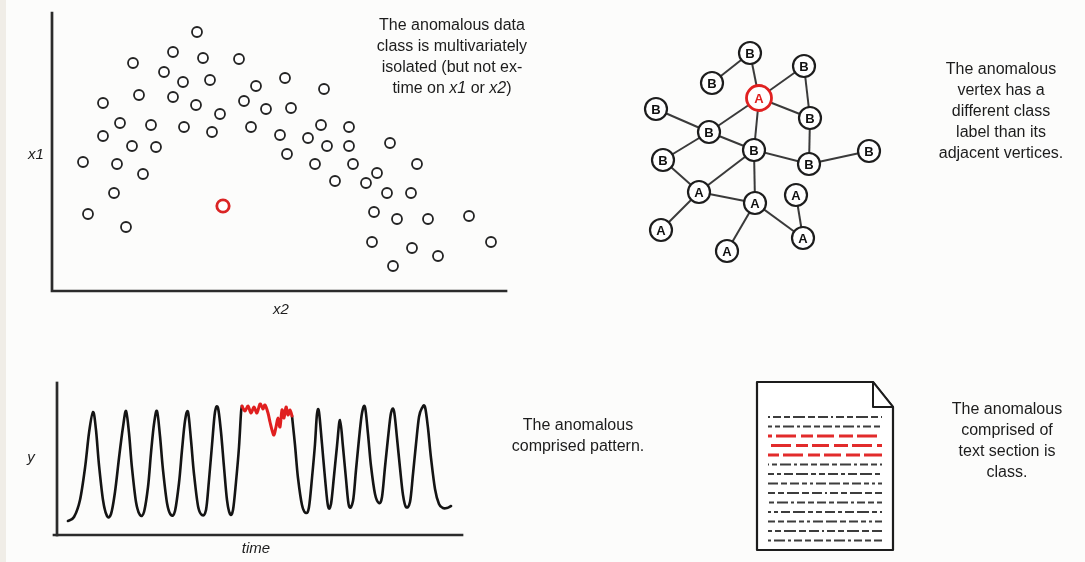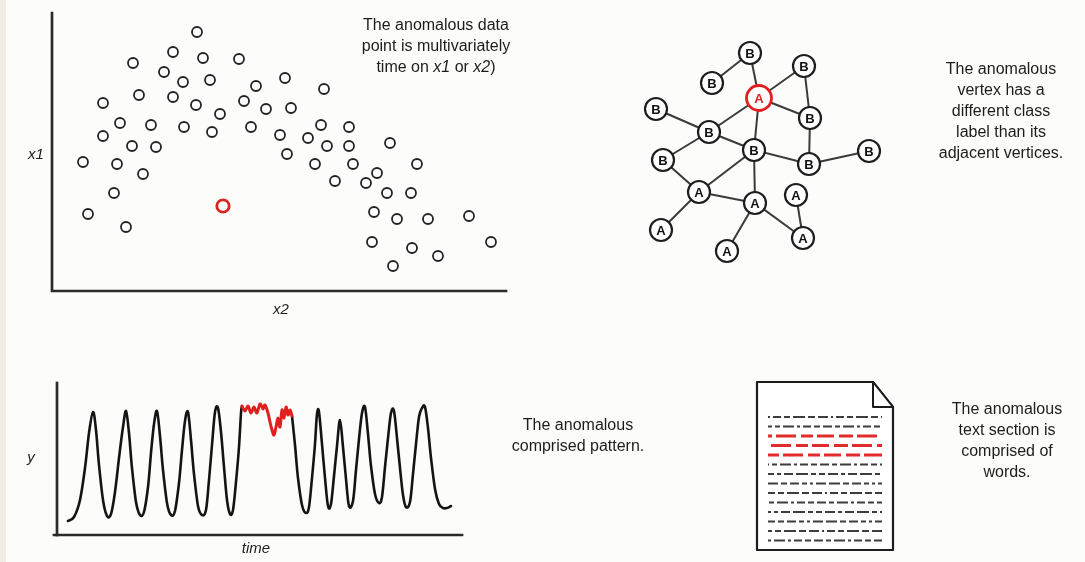--- a/index.html
+++ b/index.html
@@ -191,35 +191,36 @@
           <line x1="768" y1="493" x2="882" y2="493" class="dline" stroke-dasharray="2 3 8 3 6 3 12 3 7 3 10 3" stroke-dashoffset="6"></line>
           <line x1="768" y1="502.5" x2="882" y2="502.5" class="dline" stroke-dasharray="9 3 5 3 11 3 3 3 8 3 6 3" stroke-dashoffset="11"></line>
           <line x1="768" y1="512" x2="882" y2="512" class="dline" stroke-dasharray="6 3 10 3 4 3 9 3 12 3 5 3" stroke-dashoffset="16"></line>
           <line x1="768" y1="521.5" x2="882" y2="521.5" class="dline" stroke-dasharray="11 3 6 3 9 3 5 3 3 3 10 3" stroke-dashoffset="4"></line>
           <line x1="768" y1="531" x2="882" y2="531" class="dline" stroke-dasharray="2 3 8 3 6 3 12 3 7 3 10 3" stroke-dashoffset="9"></line>
           <line x1="768" y1="540.5" x2="882" y2="540.5" class="dline" stroke-dasharray="9 3 5 3 11 3 3 3 8 3 6 3" stroke-dashoffset="14"></line>
         </g>
     </g>
   </svg>
 
-  <div class="caption" id="cap-scatter" style="left:336px;top:14px;width:200px;">
+  <div class="caption" id="cap-scatter" style="left:352px;top:14px;width:200px;">
       <div class="cap-line">The anomalous data</div>
-      <div class="cap-line">point is multivariately</div>
+      <div class="cap-line">class is multivariately</div>
+      <div class="cap-line">isolated (but not ex-</div>
       <div class="cap-line"><span>time on </span><span class="it">x1</span><span> or </span><span class="it">x2</span><span>)</span></div>
     </div>
   <div class="caption" id="cap-graph" style="left:915px;top:58px;width:172px;">
       <div class="cap-line">The anomalous</div>
       <div class="cap-line">vertex has a</div>
       <div class="cap-line">different class</div>
       <div class="cap-line">label than its</div>
       <div class="cap-line">adjacent vertices.</div>
     </div>
   <div class="caption" id="cap-ts" style="left:488px;top:414px;width:180px;">
       <div class="cap-line">The anomalous</div>
       <div class="cap-line">comprised pattern.</div>
     </div>
   <div class="caption" id="cap-doc" style="left:928px;top:398px;width:158px;">
       <div class="cap-line">The anomalous</div>
+      <div class="cap-line">comprised of</div>
       <div class="cap-line">text section is</div>
-      <div class="cap-line">comprised of</div>
-      <div class="cap-line">words.</div>
+      <div class="cap-line">class.</div>
     </div>
 </div>
 
 </body></html>

